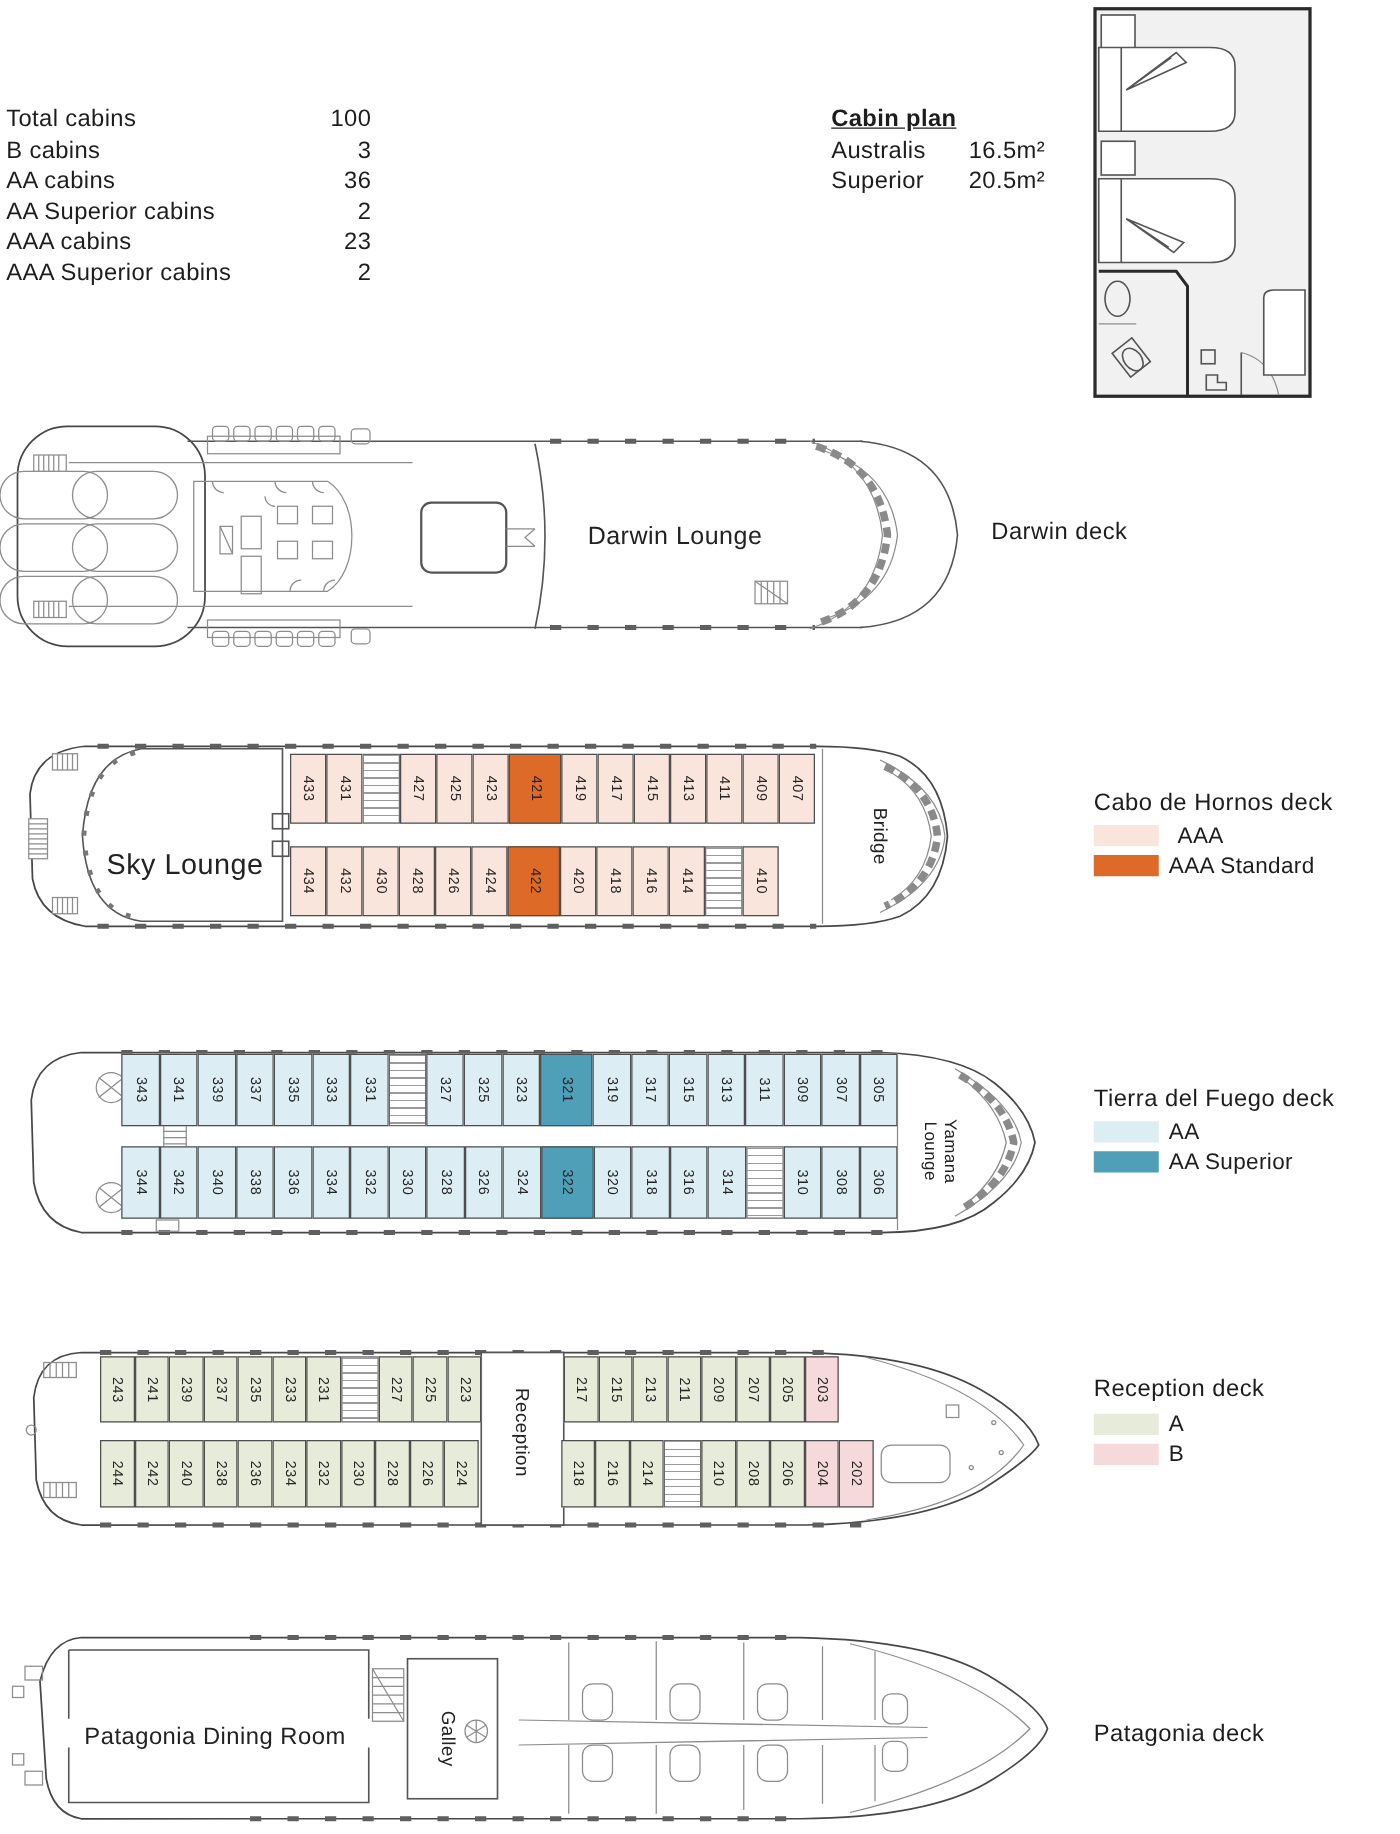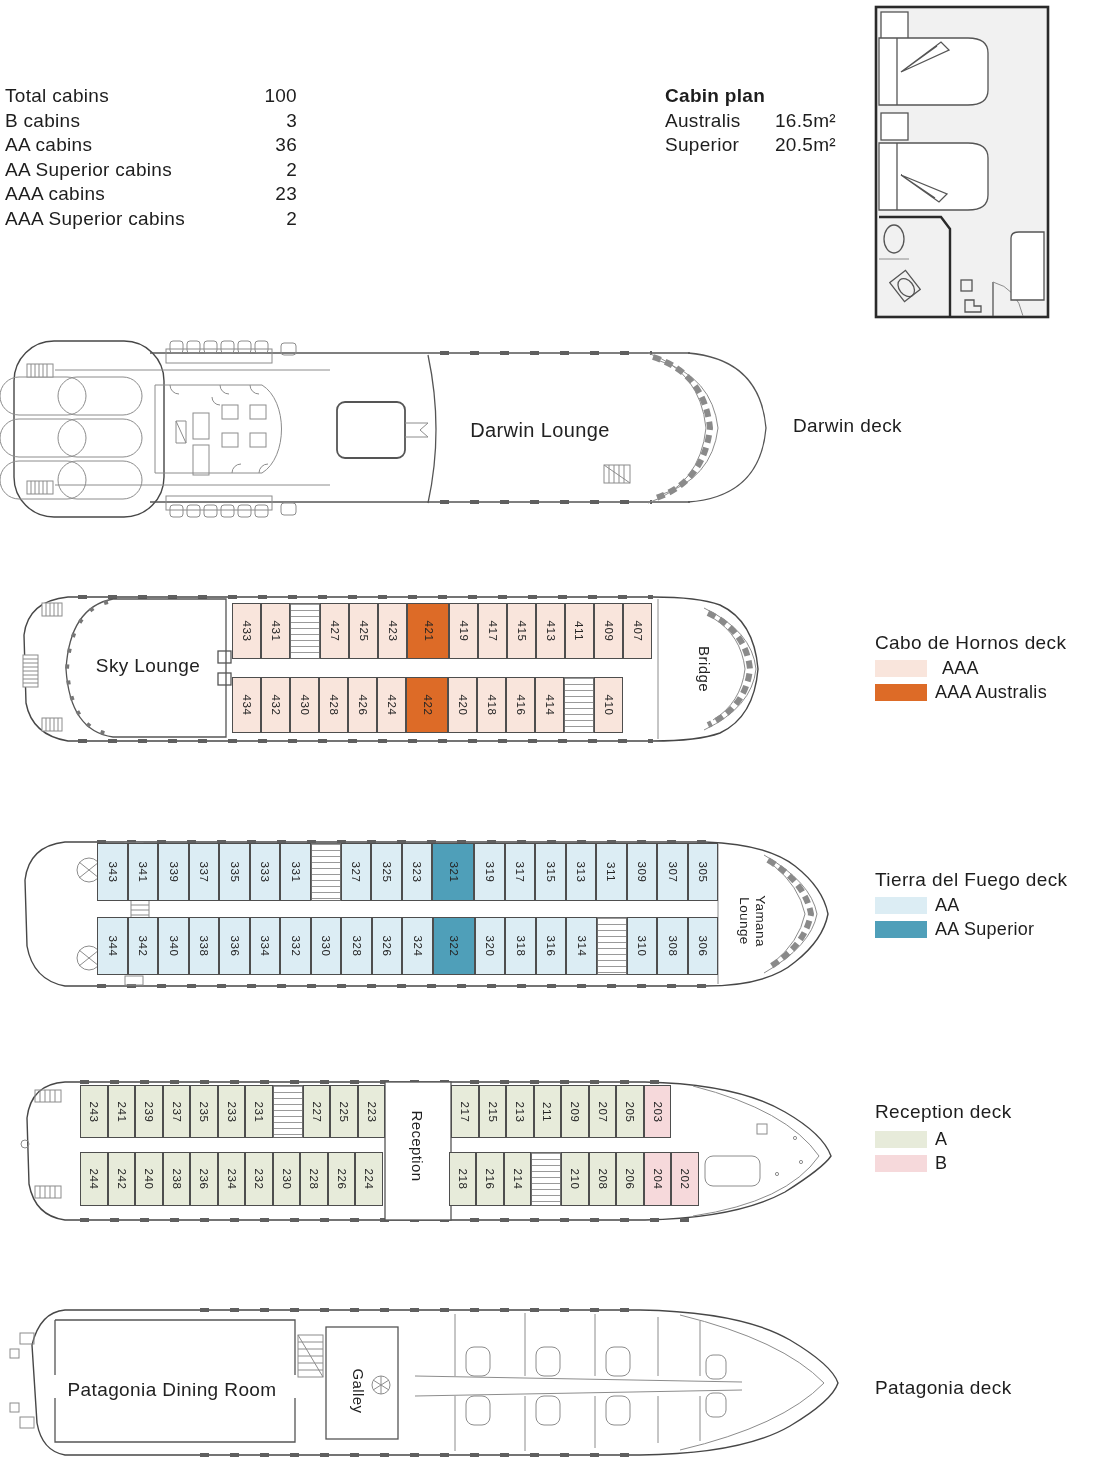--- a/index.html
+++ b/index.html
@@ -8,21 +8,21 @@
   .abs{position:absolute;}
   #title{position:absolute;left:4px;top:2px;font-family:"DejaVu Serif",serif;
          font-size:40px;color:#151515;letter-spacing:0.5px;}
   
   #stats{position:absolute;left:5px;top:84px;width:292px;font-size:19px;line-height:24.6px;letter-spacing:0.3px;}
   .srow{display:flex;}
   .srow .sl{flex:1;}
   .srow .sv{width:70px;text-align:right;}
   
   #cabinplan{position:absolute;left:665px;top:84px;font-size:19px;line-height:24.6px;letter-spacing:0.3px;}
-  #cabinplan .cph{font-weight:bold;font-weight:600;}
+  #cabinplan .cph{font-weight:bold;font-weight:600;text-decoration:underline;}
   .cprow{display:flex;}
   .cprow .cpl{width:110px;}
   
   .decklabel{position:absolute;font-size:19px;letter-spacing:0.4px;white-space:nowrap;}
   .legend-swatch{position:absolute;width:52px;height:17px;}
   .legend-label{position:absolute;font-size:18px;letter-spacing:0.3px;}
   
   .room{position:absolute;white-space:nowrap;color:#222;letter-spacing:0.4px;}
   .hlabel{transform:translate(-50%,-50%);}
   .vlabel{transform:translate(-50%,-50%) rotate(90deg);}
@@ -202,27 +202,27 @@
         <path d="M38,133v13 M42,133v13 M46,133v13 M50,133v13"></path>
     </g>
     <rect x="210" y="66" width="13" height="12" class="mid"></rect>
     <rect x="210" y="88" width="13" height="12" class="mid"></rect>
 
     <path class="thin" d="M650,14 L650,154"></path>
     <path class="winband" d="M700,28 Q738,46 742,84 Q738,122 700,140"></path>
     <path class="thin" d="M696,23 Q744,46 748,84 Q744,122 696,145"></path>
     <path class="thin" d="M705,33 Q733,50 737,84 Q733,118 705,135"></path>
   </svg>
-  <div class="room hlabel" style="left:148px;top:666px;font-size:19px">Sky Lounge</div>
+  <div class="room hlabel" style="left:148px;top:692px;font-size:23px">Sky Lounge</div>
   <div class="room vlabel" style="left:704px;top:669px;font-size:15px">Bridge</div>
   <div class="decklabel" style="left:875px;top:632px">Cabo de Hornos deck</div>
   <div class="legend-swatch" style="left: 875px; top: 660px; background: rgb(249, 229, 220);"></div>
   <div class="legend-label" style="left:942px;top:658px">AAA</div>
   <div class="legend-swatch" style="left: 875px; top: 684px; background: rgb(221, 107, 39);"></div>
-  <div class="legend-label" style="left:935px;top:682px">AAA Australis</div>
+  <div class="legend-label" style="left:935px;top:682px">AAA Standard</div>
 
   <svg class="abs" style="left:5px;top:828px" width="835" height="190" viewBox="0 0 835 190">
     <path class="hull" d="M60,14 L700,14 Q762,16 790,38 Q818,60 823,86 Q818,112 790,134 Q762,158 700,158 L60,158 Q28,152 22,118 L20,52 Q24,18 60,14 Z"></path>
     <path class="windash" d="M92,14 L706,14 M92,158 L706,158"></path>
     <g class="thin" fill="#fff">
       <circle cx="84" cy="42" r="12"></circle>
         <path d="M74,34 l20,16 M74,50 l20,-16"></path>
       <circle cx="84" cy="130" r="12"></circle>
         <path d="M74,122 l20,16 M74,138 l20,-16"></path>
       <rect x="126" y="72" width="18" height="28"></rect>

